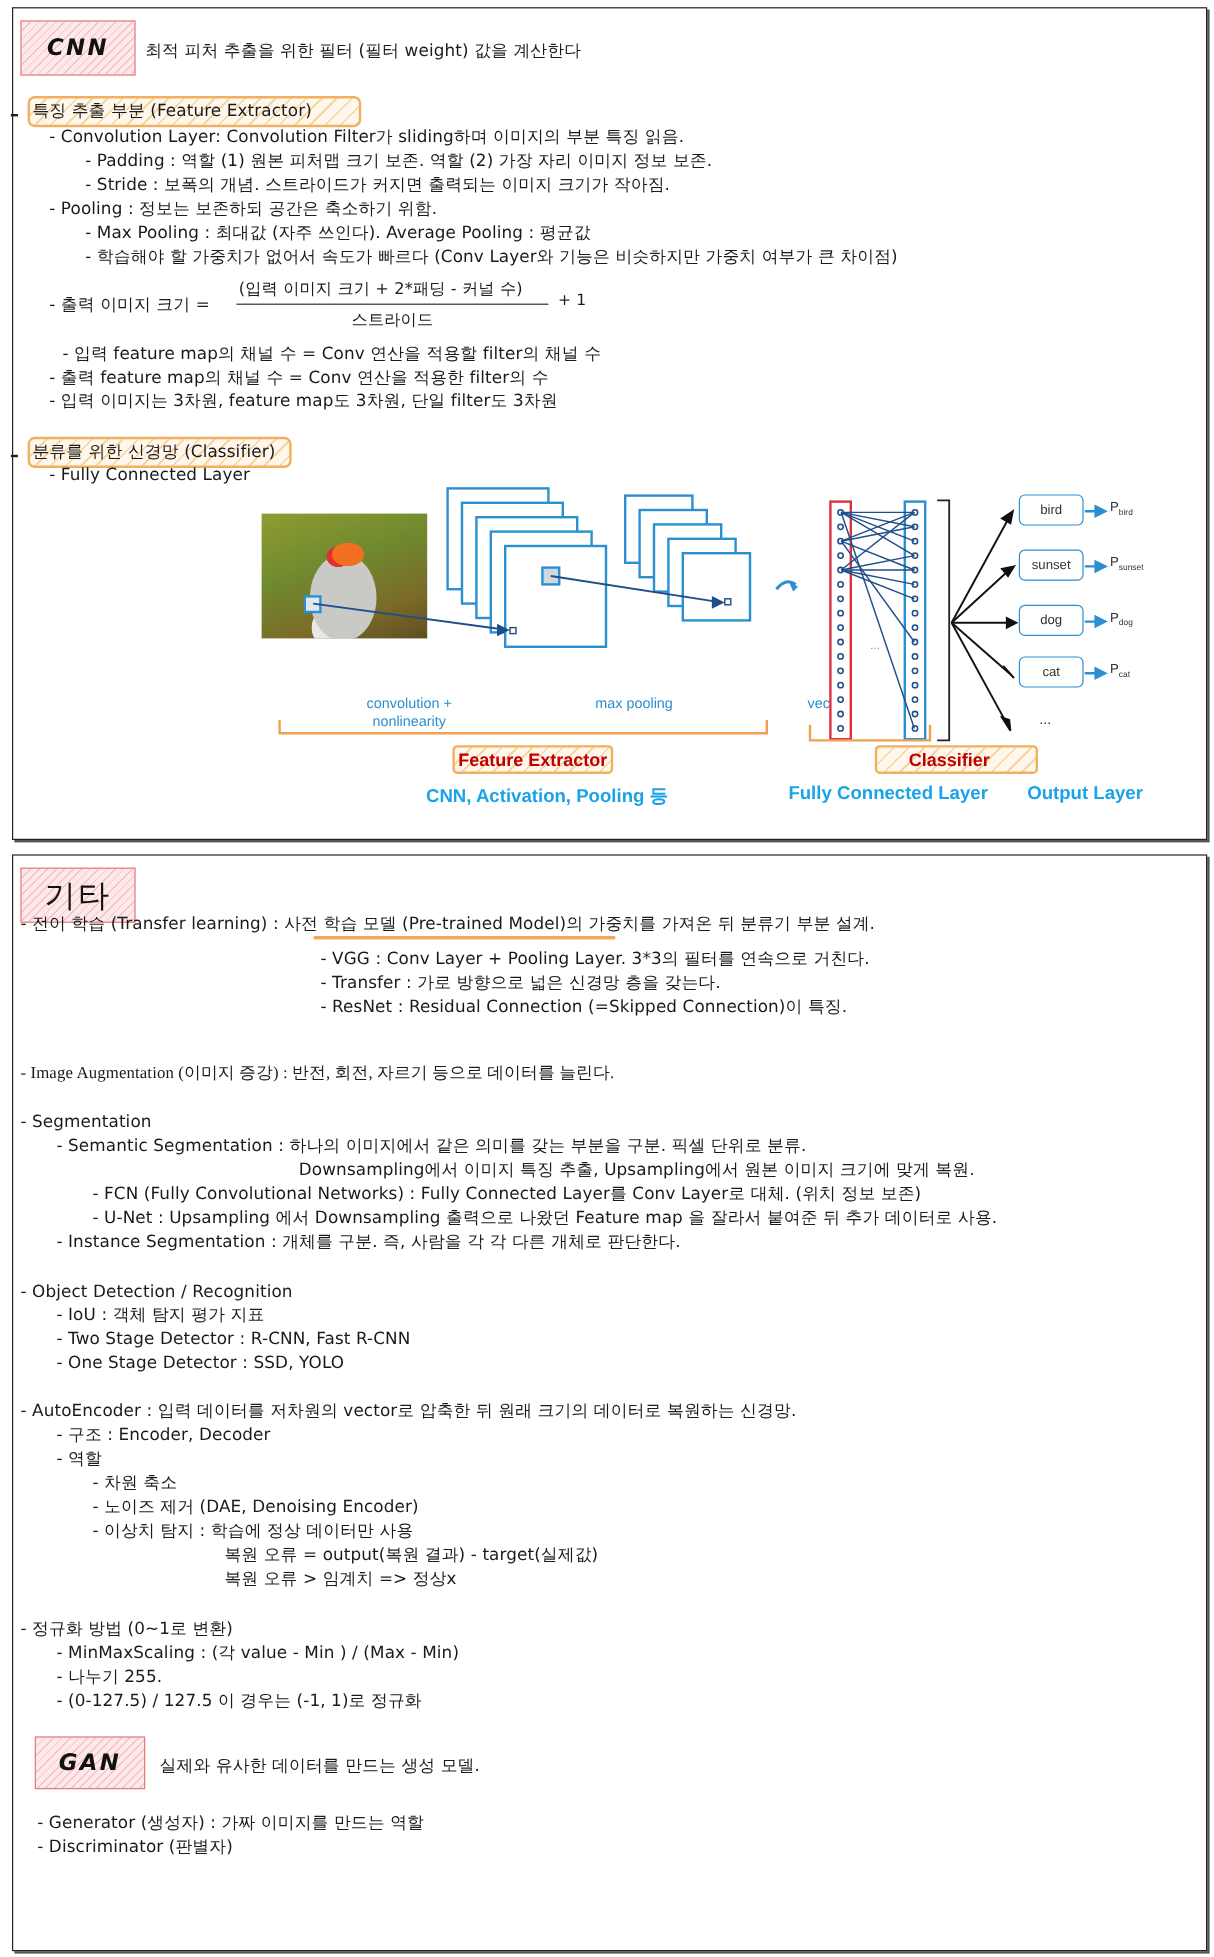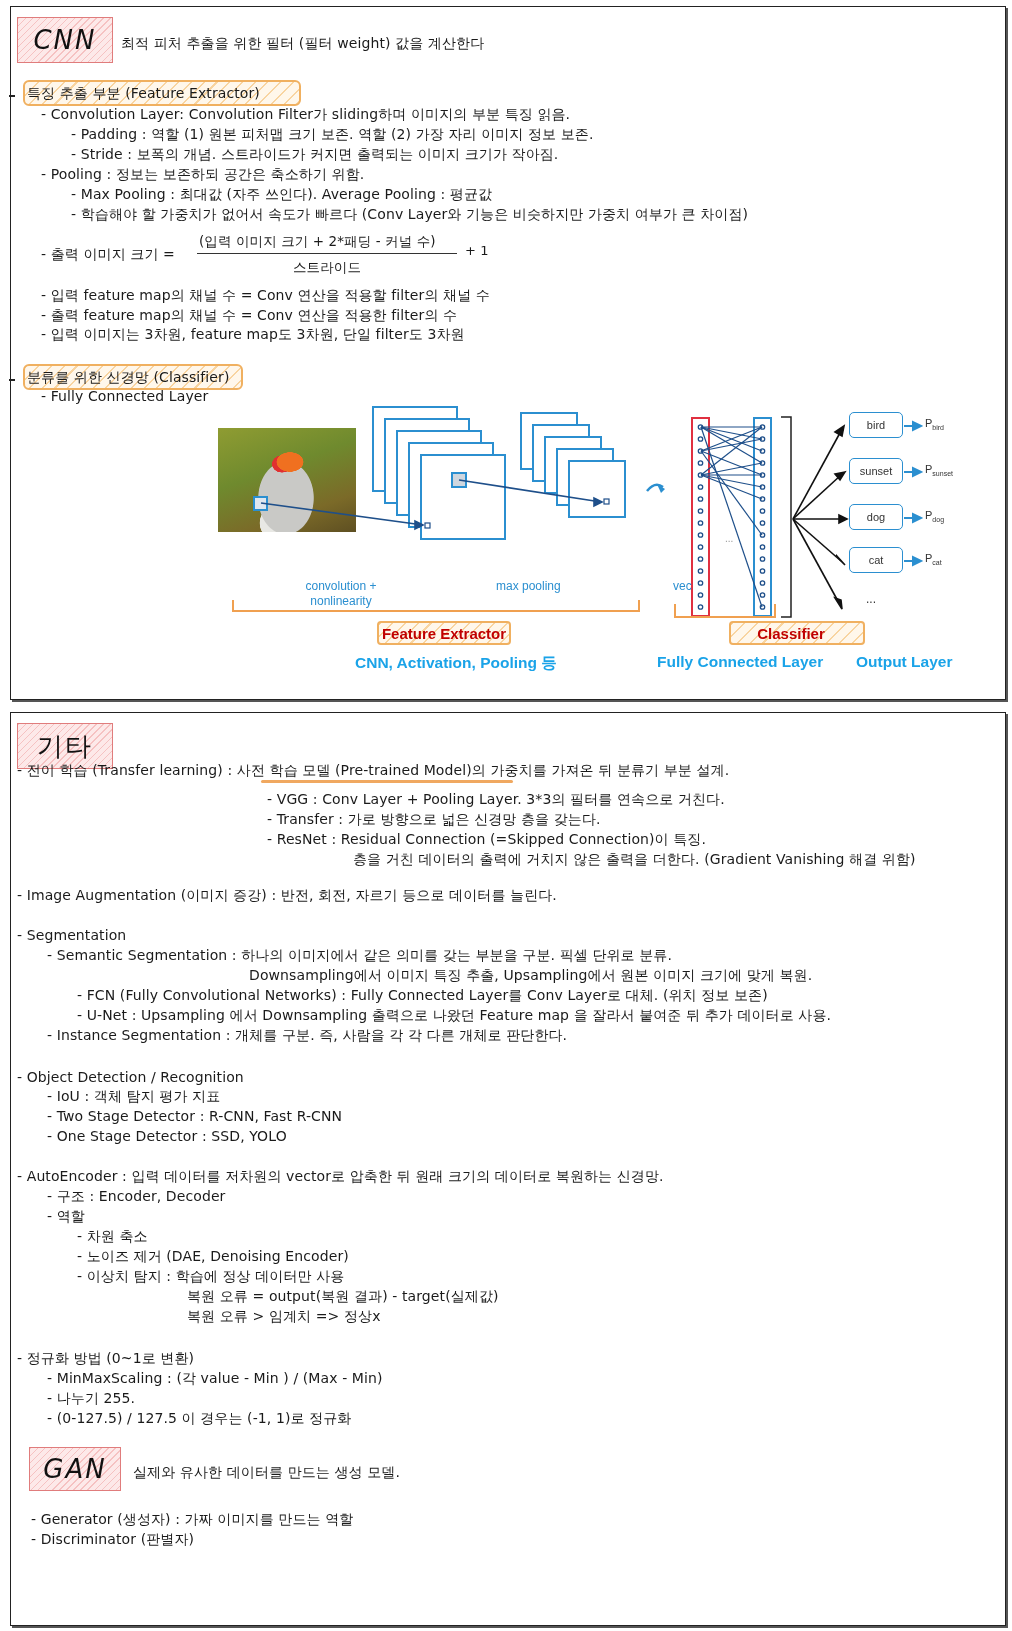--- a/index.html
+++ b/index.html
@@ -9,21 +9,21 @@
   .panel { position: absolute; left: 10px; border: 1.5px solid #222; background: #fff; box-shadow: 2px 2px 0 #555; }
   #panel-cnn { top: 6px; width: 996px; height: 694px; }
   #panel-etc { top: 712px; width: 996px; height: 914px; }
 
   .abs { position: absolute; white-space: nowrap; }
   .line { font-size: 14px; line-height: 20px; letter-spacing: 0.1px; }
 
   .title-box { position: absolute; border: 1.5px solid #e07c7c; background:
       repeating-linear-gradient(135deg, rgba(232,120,120,0.35) 0 1px, transparent 1px 5px), #fde9e9;
       display: flex; align-items: center; justify-content: center; }
-  .title-box span { font-style: italic; font-weight: normal; font-size: 26px; color: #111; letter-spacing: 2px; }
+  .title-box span { font-style: italic; font-weight: bold; font-size: 19px; color: #111; letter-spacing: 2px; }
   .title-box.plain span { font-style: normal; font-weight: normal; font-size: 26px; }
 
   .hl-box { position: absolute; border: 2px solid #f0b060; border-radius: 6px;
       background: repeating-linear-gradient(135deg, rgba(240,170,70,0.45) 0 1.5px, transparent 1.5px 9px), rgba(255,240,215,0.5); }
 
   .dash-tick { position: absolute; width: 6px; height: 1.5px; background: #222; }
 
   .underline-orange { position: absolute; height: 3px; background: #f0a860; border-radius: 2px; }
 
   
@@ -66,21 +66,21 @@
   <div class="abs line" style="left:30px; top:157px;">- Pooling : 정보는 보존하되 공간은 축소하기 위함.</div>
   <div class="abs line" style="left:60px; top:177px;">- Max Pooling : 최대값 (자주 쓰인다). Average Pooling : 평균값</div>
   <div class="abs line" style="left:60px; top:197px;">- 학습해야 할 가중치가 없어서 속도가 빠르다 (Conv Layer와 기능은 비슷하지만 가중치 여부가 큰 차이점)</div>
 
   <div class="abs line" style="left:30px; top:237px;">- 출력 이미지 크기 =</div>
   <div class="abs line" style="left:188px; top:224px; font-size:13.5px;">(입력 이미지 크기 + 2*패딩 - 커널 수)</div>
   <div class="abs" style="left:186px; top:246px; width:260px; height:1px; background:#333;"></div>
   <div class="abs line" style="left:282px; top:250px; font-size:13.5px;">스트라이드</div>
   <div class="abs line" style="left:454px; top:234px; font-size:13px;">+ 1</div>
 
-  <div class="abs line" style="left:30px; top:278px;">- 입력 feature map의 채널 수 = Conv 연산을 적용할 filter의 채널 수</div>
+  <div class="abs line" style="left:41px; top:278px;">- 입력 feature map의 채널 수 = Conv 연산을 적용할 filter의 채널 수</div>
   <div class="abs line" style="left:30px; top:298px;">- 출력 feature map의 채널 수 = Conv 연산을 적용한 filter의 수</div>
   <div class="abs line" style="left:30px; top:317px;">- 입력 이미지는 3차원, feature map도 3차원, 단일 filter도 3차원</div>
 
   <div class="dash-tick" style="left:-2px; top:372px;"></div>
   <div class="hl-box" style="left:12px; top:357px; width:220px; height:26px;"></div>
   <div class="abs line" style="left:16px; top:360px;">분류를 위한 신경망 (Classifier)</div>
   <div class="abs line" style="left:30px; top:379px;">- Fully Connected Layer</div>
 
   <div class="bird-img"></div>
   <svg id="diagram" viewBox="0 0 996 694">
@@ -233,23 +233,22 @@
   </div>
 
   <div class="abs line" style="left:6px; top:47px;">
     <span>- 전이 학습 (Transfer learning) : </span><span>사전 학습 모델 (Pre-trained Model)</span><span>의 가중치를 가져온 뒤 분류기 부분 설계.</span>
   </div>
   <div class="underline-orange" style="left:250px; top:67px; width:252px;"></div>
 
   <div class="abs line" style="left:256px; top:76px;">- VGG : Conv Layer + Pooling Layer. 3*3의 필터를 연속으로 거친다.</div>
   <div class="abs line" style="left:256px; top:96px;">- Transfer : 가로 방향으로 넓은 신경망 층을 갖는다.</div>
   <div class="abs line" style="left:256px; top:116px;">- ResNet : Residual Connection (=Skipped Connection)이 특징.</div>
-  <div class="abs line" style="left:342px; top:136px;">층을 거친 데이터의 출력에 거치지 않은 출력을 더한다. (Gradient Vanishing 해결 위함)</div>
-
-  <div class="abs line" style="left:6px; top:172px;">- Image Augmentation (이미지 증강) : 반전, 회전, 자르기 등으로 데이터를 늘린다.</div>
+
+  <div class="abs line" style="left:6px; top:172px;font-family:Liberation Serif, serif;">- Image Augmentation (이미지 증강) : 반전, 회전, 자르기 등으로 데이터를 늘린다.</div>
 
   <div class="abs line" style="left:6px; top:212px;">- Segmentation</div>
   <div class="abs line" style="left:36px; top:232px;">- Semantic Segmentation : 하나의 이미지에서 같은 의미를 갖는 부분을 구분. 픽셀 단위로 분류.</div>
   <div class="abs line" style="left:238px; top:252px;">Downsampling에서 이미지 특징 추출, Upsampling에서 원본 이미지 크기에 맞게 복원.</div>
   <div class="abs line" style="left:66px; top:272px;">- FCN (Fully Convolutional Networks) : Fully Connected Layer를 Conv Layer로 대체. (위치 정보 보존)</div>
   <div class="abs line" style="left:66px; top:292px;">- U-Net : Upsampling 에서 Downsampling 출력으로 나왔던 Feature map 을 잘라서 붙여준 뒤 추가 데이터로 사용.</div>
   <div class="abs line" style="left:36px; top:312px;">- Instance Segmentation : 개체를 구분. 즉, 사람을 각 각 다른 개체로 판단한다.</div>
 
   <div class="abs line" style="left:6px; top:354px;">- Object Detection / Recognition</div>
   <div class="abs line" style="left:36px; top:373px;">- IoU : 객체 탐지 평가 지표</div>

